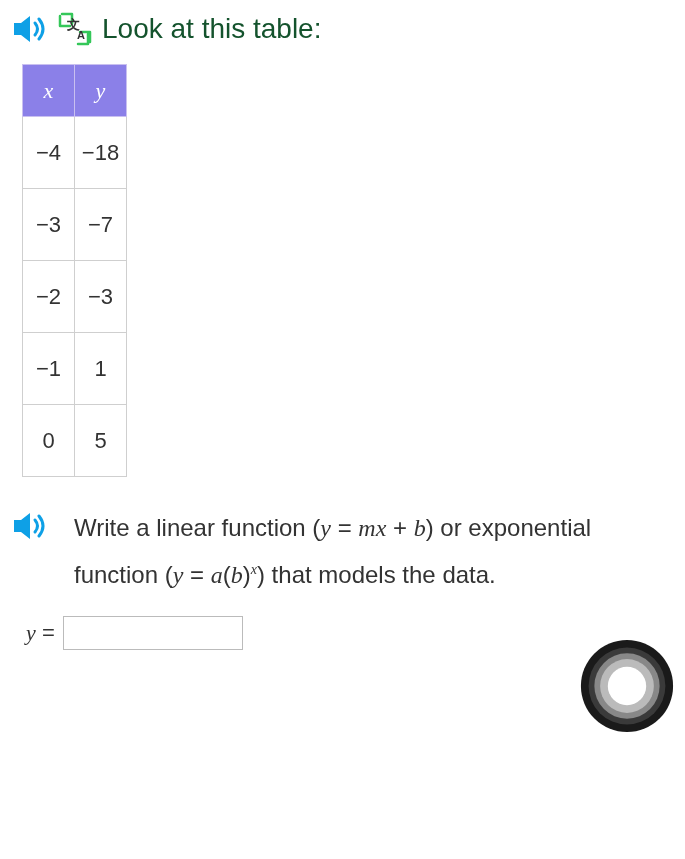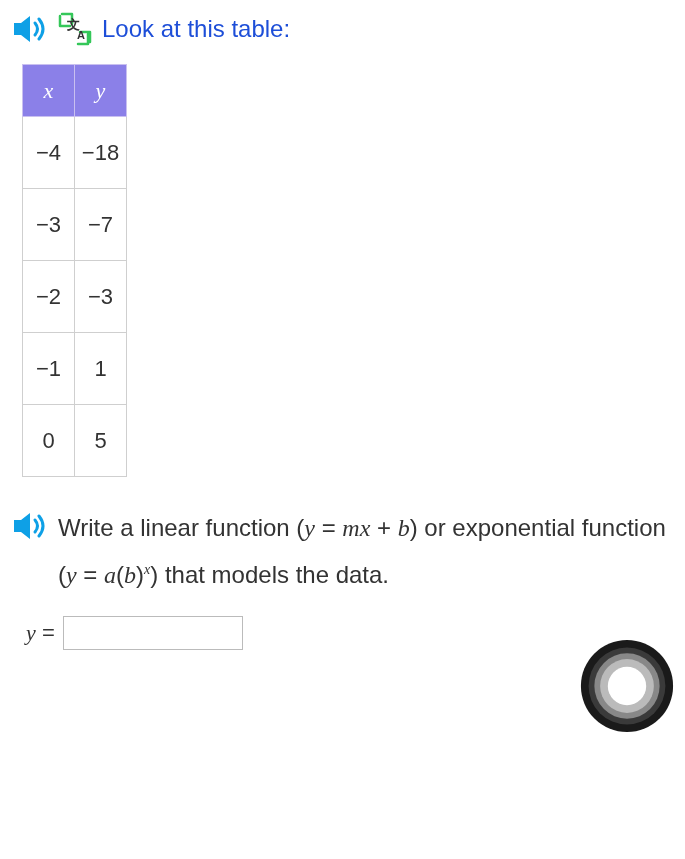--- a/index.html
+++ b/index.html
@@ -20,21 +20,21 @@
     gap: 10px;
     margin-bottom: 18px;
   }
   .speaker-icon svg { display: block; }
   .translate-icon {
     width: 34px;
     height: 34px;
     position: relative;
   }
   .translate-icon svg { width: 34px; height: 34px; }
-  .prompt-text { font-size: 24px; color: #1d4ed8; }
+  .prompt-text { font-size: 28px; color: #14532d; }
   .data-table {
     border-collapse: collapse;
     margin: 10px 0 28px 10px;
   }
   .data-table th {
     background: #8b80e8;
     color: #fff;
     font-style: italic;
     font-weight: normal;
     font-family: Georgia, 'Times New Roman', serif;
@@ -49,21 +49,21 @@
     width: 52px;
     height: 72px;
     text-align: center;
     font-size: 22px;
     color: #333;
     font-family: Arial, Helvetica, sans-serif;
   }
   .row2 {
     display: flex;
     align-items: flex-start;
-    gap: 10px;
+    gap: 26px;
   }
   .question-text {
     font-size: 24px;
     line-height: 1.9;
     color: #333;
   }
   .question-text .it {
     font-style: italic;
     font-family: Georgia, 'Times New Roman', serif;
   }

